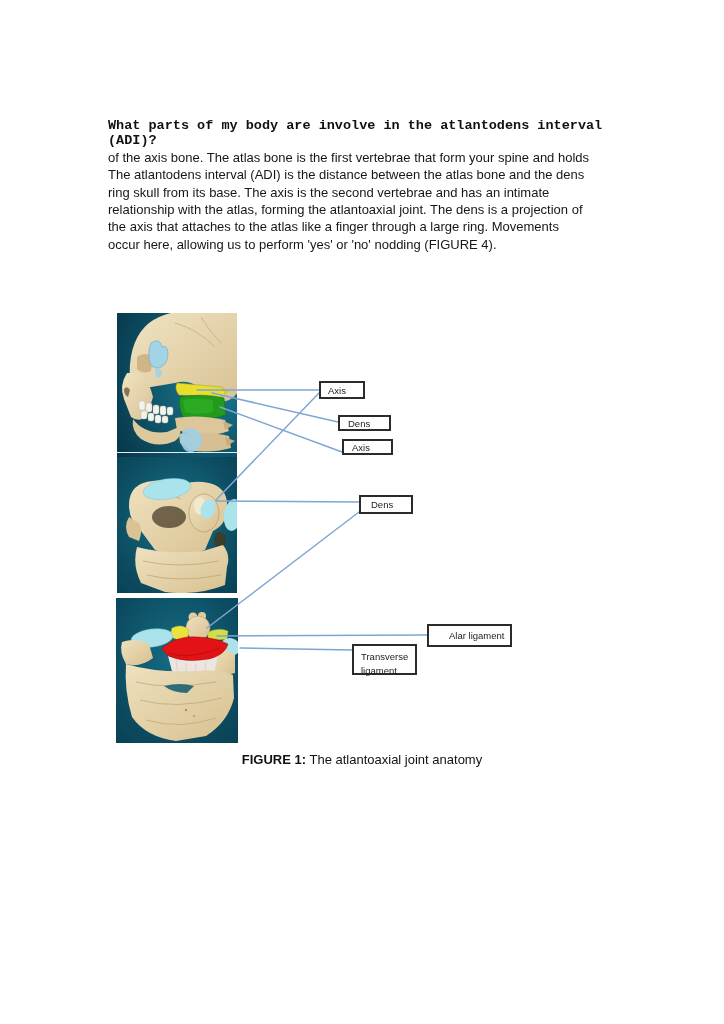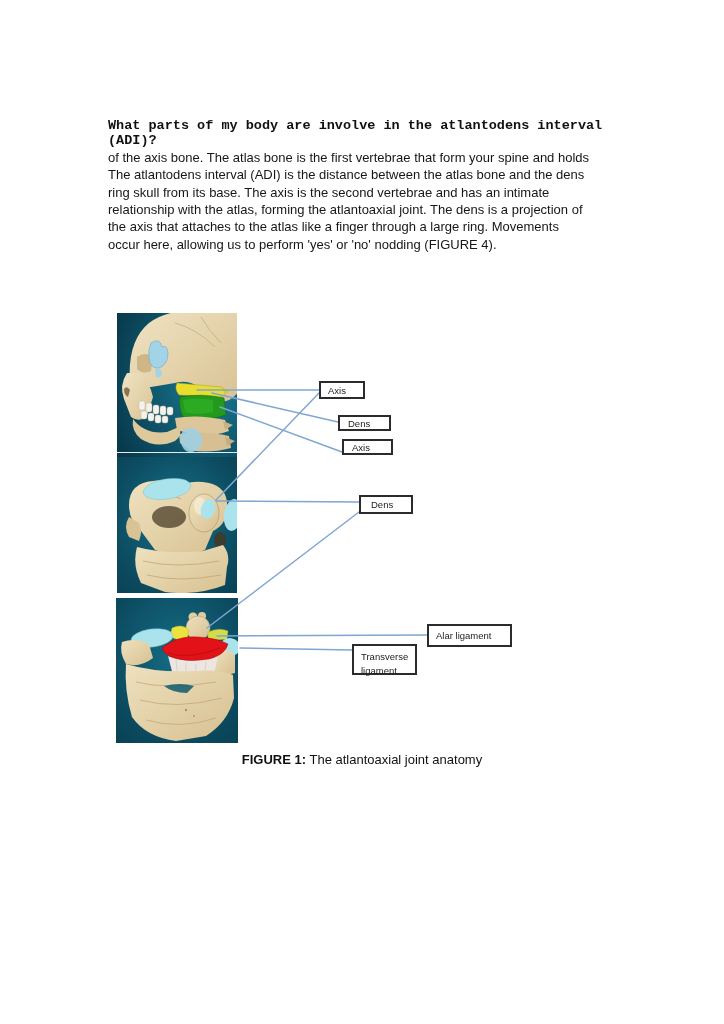--- a/index.html
+++ b/index.html
@@ -32,21 +32,21 @@
   }
   .callout {
     position:absolute; z-index:6; box-sizing:border-box;
     background:#ffffff; border:2px solid #2b2b2b;
     font-size:9.5px; color:#222; display:flex; align-items:center;
   }
   .cl-atlas      { left:319px; top:381px; width:46px; height:18px; padding-left:7px; }
   .cl-dens-upper { left:338px; top:415px; width:53px; height:16px; padding-left:8px; }
   .cl-axis       { left:342px; top:439px; width:51px; height:16px; padding-left:8px; }
   .cl-dens-lower { left:359px; top:495px; width:54px; height:19px; padding-left:10px; }
-  .cl-alar       { left:427px; top:624px; width:85px; height:23px; padding-left:7px; }
+  .cl-alar       { left:427px; top:624px; width:85px; height:23px; padding-left:20px; }
   .cl-transverse {
     left:352px; top:644px; width:65px; height:31px;
     display:block; padding:4px 3px 0 7px; line-height:14px;
   }
   .figure-caption {
     position:absolute; left:0; top:752px; width:724px;
     text-align:center; font-size:13px; color:#111;
   }
   .figure-caption .cap-label { font-weight:bold; }
 </style>

